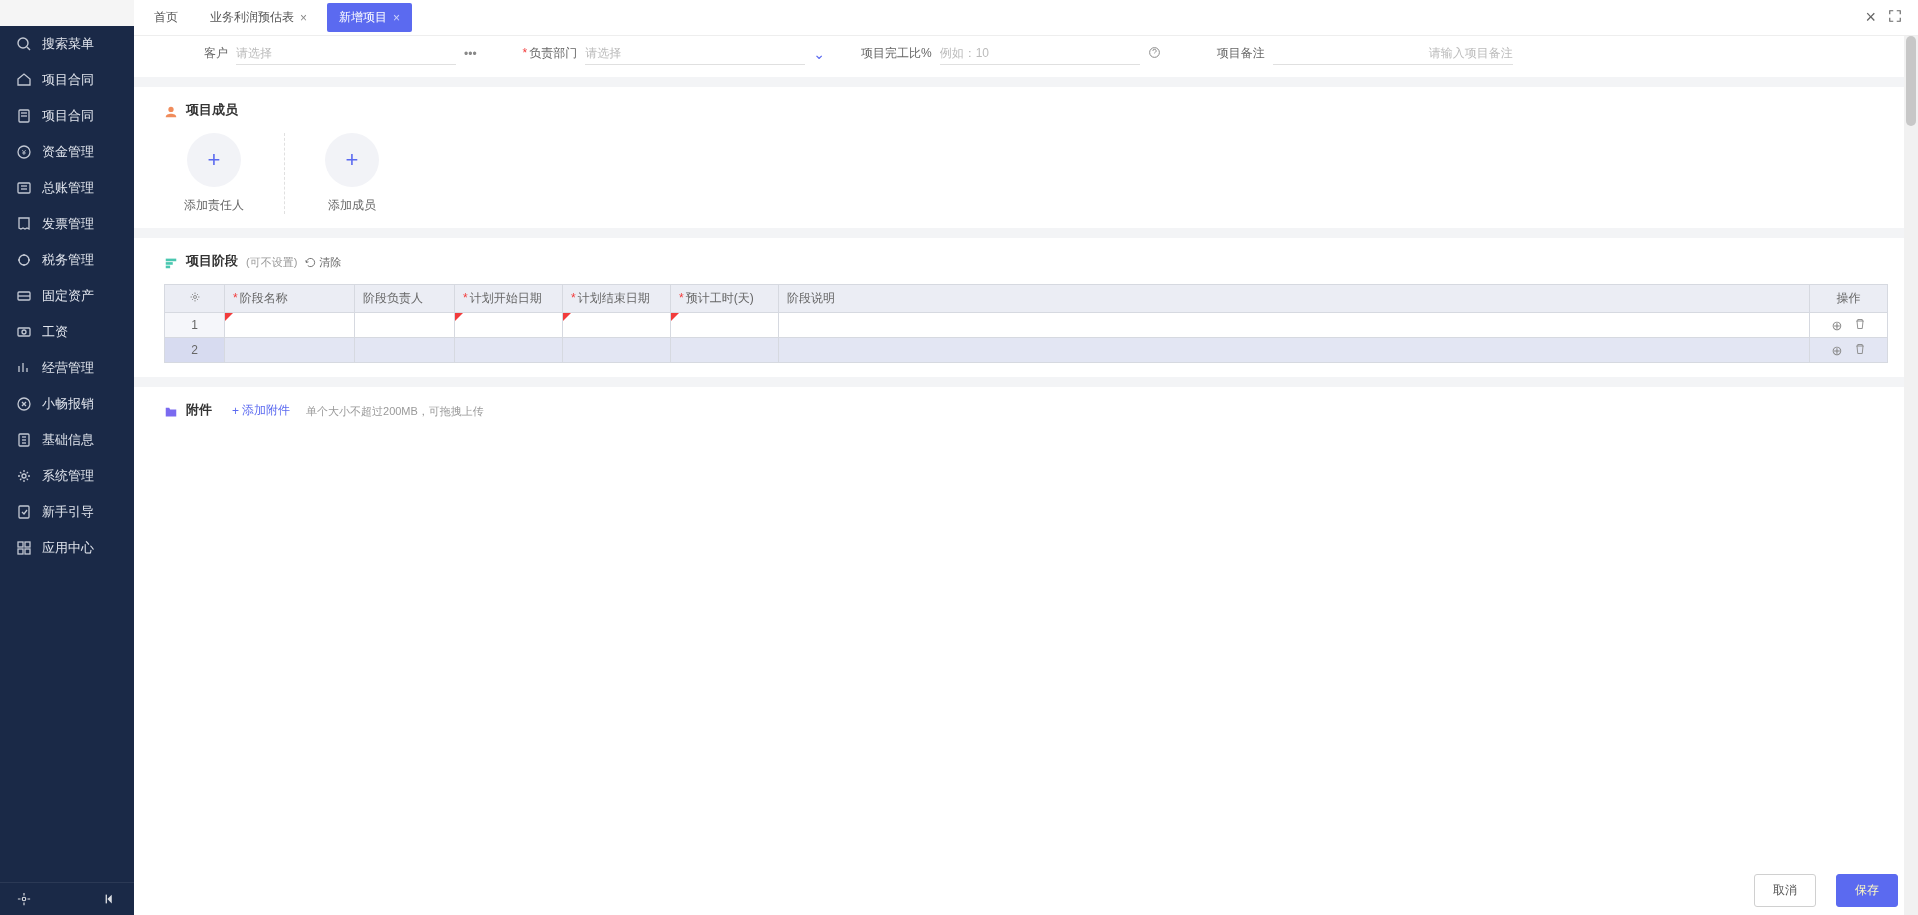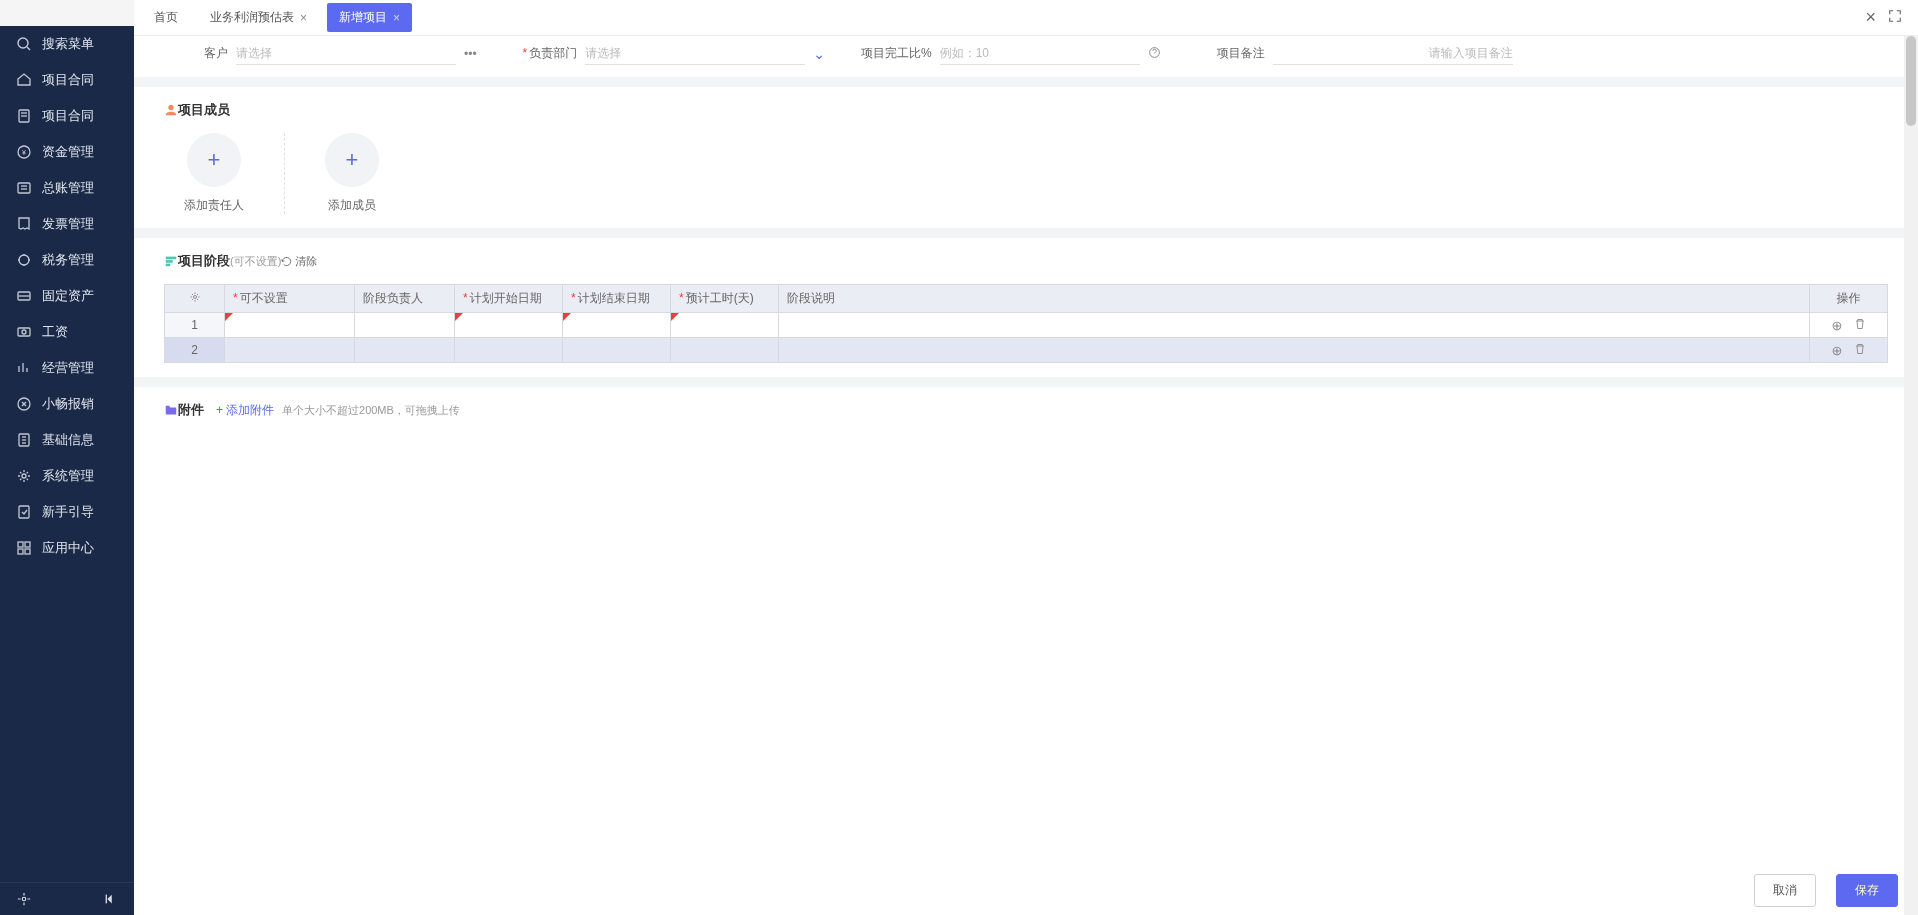--- a/index.html
+++ b/index.html
@@ -149,21 +149,22 @@
     }
     .section {
       padding: 14px 30px;
       background: #fff;
     }
     .section + .section {
       border-top: 10px solid #f3f4f6;
     }
     .section-header {
       display: flex;
-      align-items: center;
+      align-items: flex-end;
+      gap: 8px;
       margin-bottom: 14px;
       font-size: 13px;
       color: #333;
       font-weight: 600;
     }
     .section-icon {
       width: 14px;
       height: 14px;
       display: inline-flex;
       align-items: center;
@@ -598,21 +599,21 @@
           <thead>
             <tr>
               <th style="text-align:center">
                 <span class="gear-icon">
                   <svg viewBox="0 0 16 16" width="12" height="12" fill="none" stroke="currentColor" stroke-width="1.2">
                       <circle cx="8" cy="8" r="2"></circle>
                       <path d="M8 2v2M8 12v2M2 8h2M12 8h2M4 4l1.4 1.4M10.6 10.6L12 12M12 4l-1.4 1.4M5.4 10.6L4 12"></path>
                     </svg>
                 </span>
               </th>
-              <th><span class="req">*</span><span>可不设置</span></th>
+              <th><span class="req">*</span><span>阶段名称</span></th>
               <th>阶段负责人</th>
               <th><span class="req">*</span><span>计划开始日期</span></th>
               <th><span class="req">*</span><span>计划结束日期</span></th>
               <th><span class="req">*</span><span>预计工时(天)</span></th>
               <th>阶段说明</th>
               <th style="text-align:center">操作</th>
             </tr>
           </thead>
           <tbody>
             <tr>

